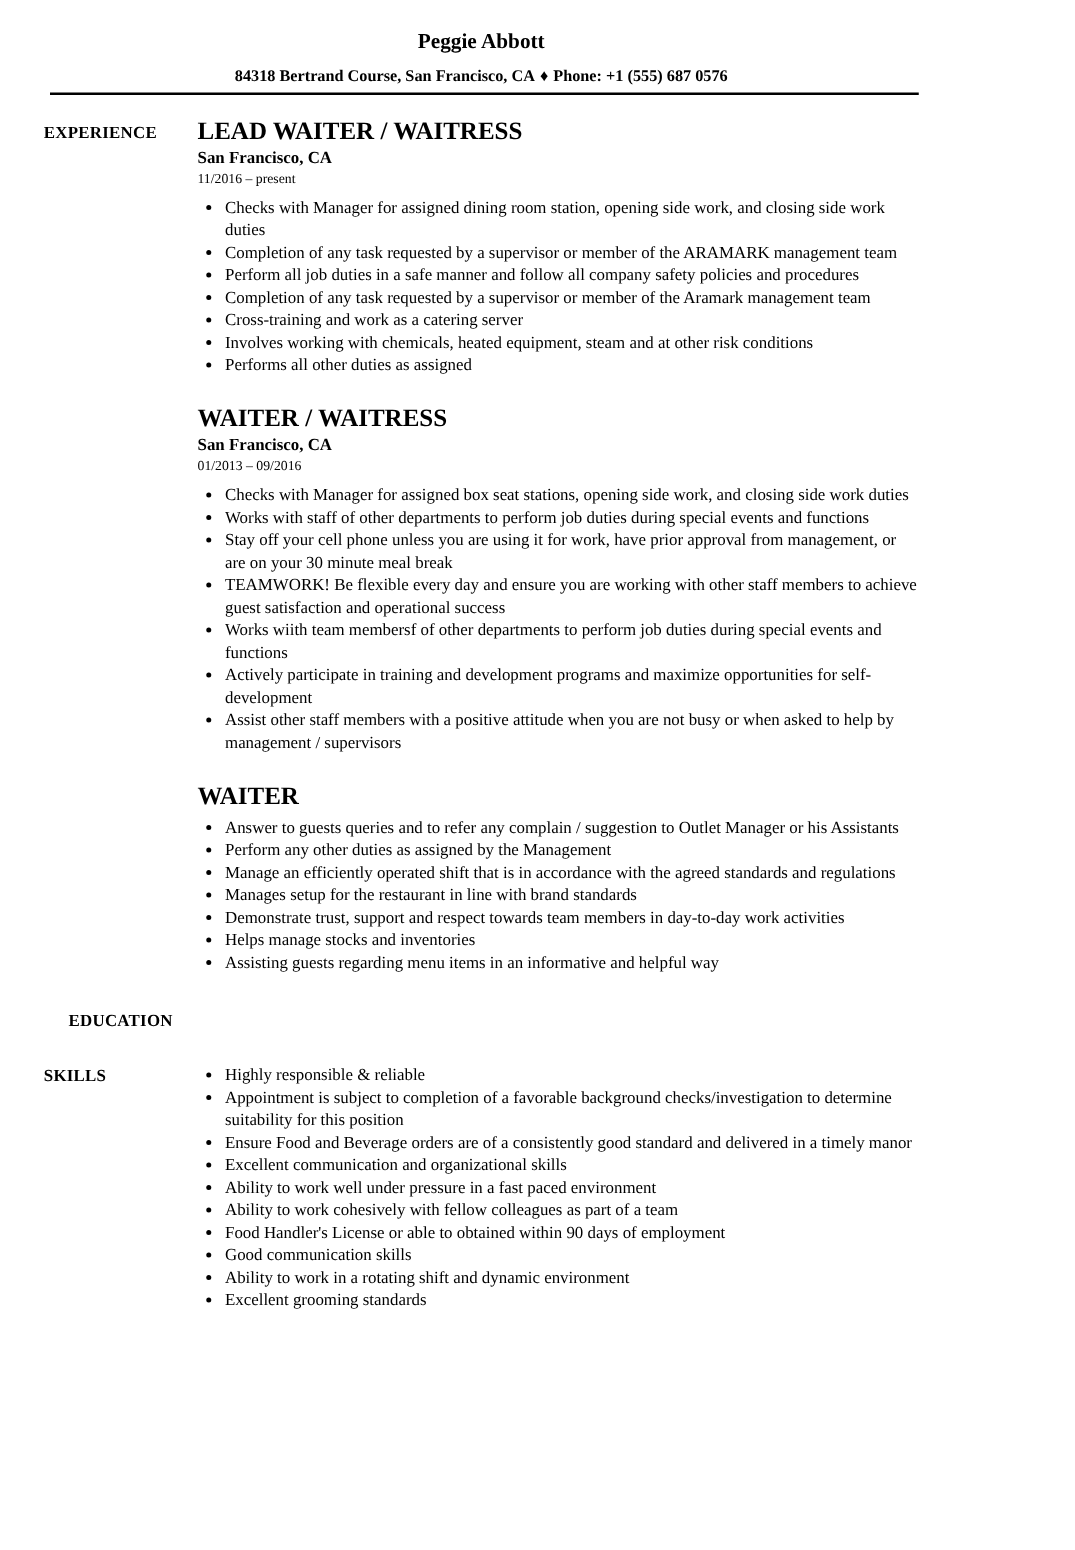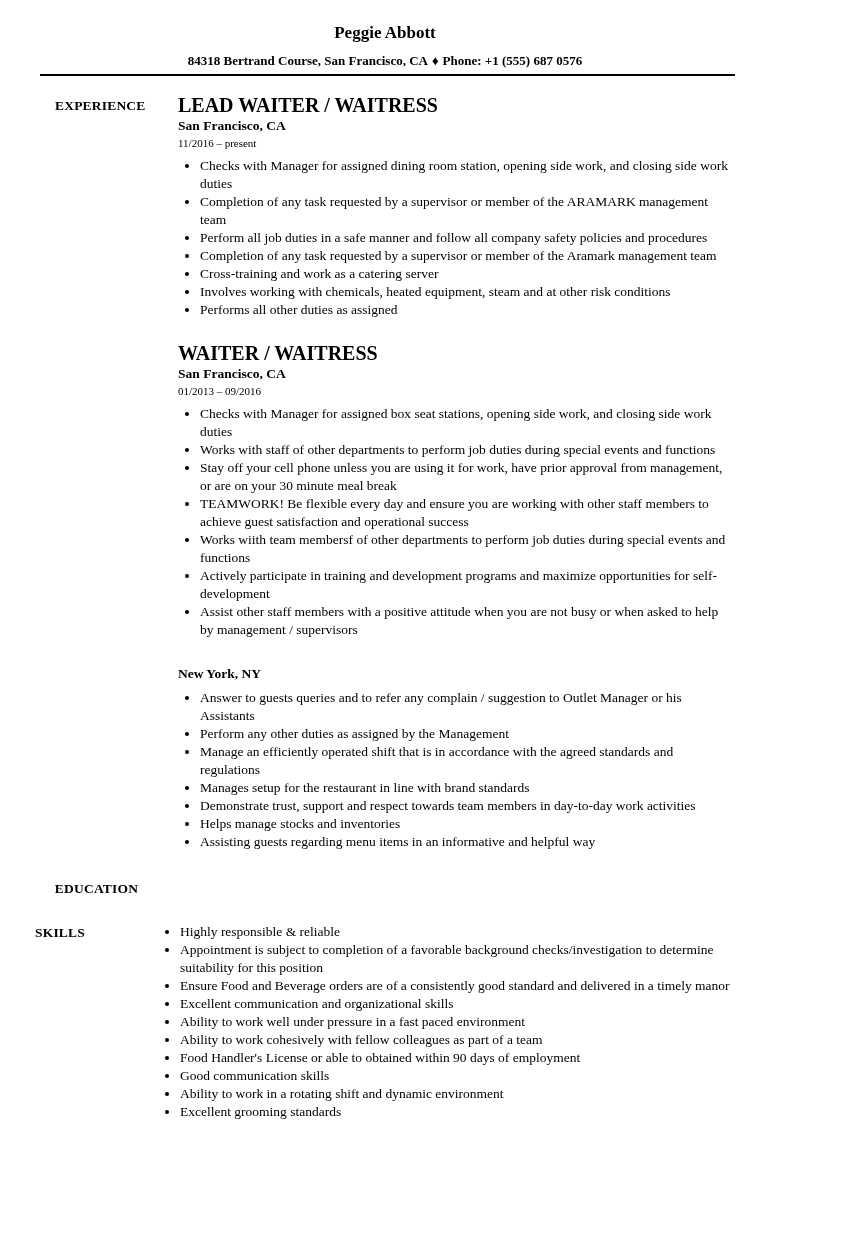--- a/index.html
+++ b/index.html
@@ -38,21 +38,21 @@
   .header-rule {
     border: none;
     border-top: 2px solid #000000;
     margin: 5px 0 0 5px;
   }
   
   .section {
     display: flex;
     align-items: flex-start;
   }
-  .section-experience { margin-top: 20px; margin-left: 20px; }
+  .section-experience { margin-top: 20px; }
   .section-education { margin-top: 28px; text-align: center; }
   .section-skills { margin-top: 25px; }
   .section-label {
     flex: 0 0 123px;
     font-size: 13.5px;
     font-weight: bold;
     line-height: 19px;
     letter-spacing: 0.2px;
   }
   .section-content { flex: 1 1 auto; min-width: 0; }
@@ -135,21 +135,21 @@
             <li>Checks with Manager for assigned box seat stations, opening side work, and closing side work duties</li>
             <li>Works with staff of other departments to perform job duties during special events and functions</li>
             <li>Stay off your cell phone unless you are using it for work, have prior approval from management, or are on your 30 minute meal break</li>
             <li>TEAMWORK! Be flexible every day and ensure you are working with other staff members to achieve guest satisfaction and operational success</li>
             <li>Works wiith team membersf of other departments to perform job duties during special events and functions</li>
             <li>Actively participate in training and development programs and maximize opportunities for self-development</li>
             <li>Assist other staff members with a positive attitude when you are not busy or when asked to help by management / supervisors</li>
           </ul>
         </div>
         <div class="job">
-          <div class="job-location">New York, NY</div>
+          <div class="job-title">WAITER</div>
           <ul class="bullets">
             <li>Answer to guests queries and to refer any complain / suggestion to Outlet Manager or his Assistants</li>
             <li>Perform any other duties as assigned by the Management</li>
             <li>Manage an efficiently operated shift that is in accordance with the agreed standards and regulations</li>
             <li>Manages setup for the restaurant in line with brand standards</li>
             <li>Demonstrate trust, support and respect towards team members in day-to-day work activities</li>
             <li>Helps manage stocks and inventories</li>
             <li>Assisting guests regarding menu items in an informative and helpful way</li>
           </ul>
         </div>

